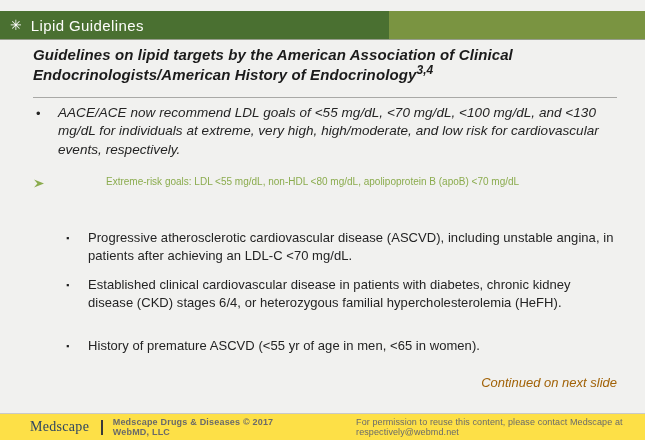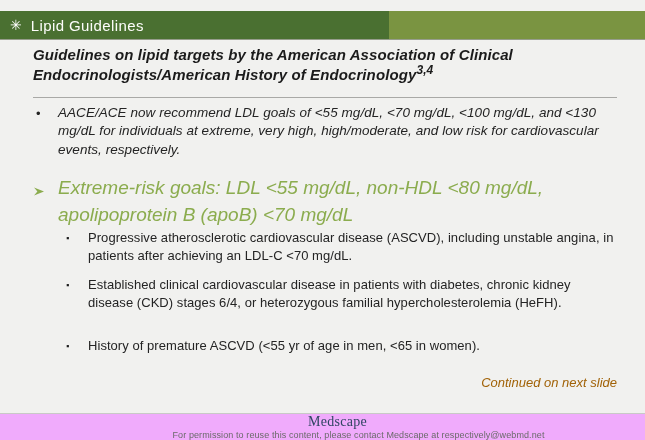--- a/index.html
+++ b/index.html
@@ -44,42 +44,42 @@
   .bullet-row{
     position:absolute;left:36px;top:104px;width:578px;
     display:flex;
     font-size:13.5px;color:#242424;line-height:1.37;letter-spacing:.05px;
   }
   .bullet-marker{width:22px;flex:0 0 22px;font-size:13px;padding-top:1px;color:#242424;}
   .bullet-text{width:556px;font-style:italic;}
   .green-row{
     position:absolute;left:33px;top:175px;width:585px;
     display:flex;
-    font-size:19px;font-style:italic;color:#8bac4e;line-height:1.4;
+    font-size:10px;color:#8bac4e;line-height:1.4;gap:48px;
   }
   .arrow-cell{width:25px;flex:0 0 25px;padding-top:3px;}
   .green-text{width:560px;}
   .sub-bullet{
     position:absolute;display:flex;left:66px;width:560px;
     font-size:13px;color:#242424;line-height:1.38;letter-spacing:.05px;
   }
   .sub-bullet .sq{width:22px;flex:0 0 22px;font-size:9px;padding-top:3px;color:#1a1a1a;}
   .sub-text{width:530px;}
   .sub-1{top:229px;}
   .sub-2{top:276px;}
   .sub-3{top:337px;}
   .continued{
     position:absolute;right:28px;top:375px;
     font-size:13px;font-style:italic;color:#a16207;
   }
   
   .footer{
     position:absolute;left:0;bottom:0;width:645px;height:27px;
-    background:#f0abfc;border-top:1px solid #c9c9c7;
-    display:flex;align-items:center;box-sizing:border-box;flex-direction:column;
+    background:#fde047;border-top:1px solid #c9c9c7;
+    display:flex;align-items:center;box-sizing:border-box;
   }
   .ms-logo{
     margin-left:30px;
     font-family:"Liberation Serif", serif;
     font-size:14px;color:#2f4662;letter-spacing:.3px;
   }
   .footer-sep{
     margin:0 10px 0 12px;width:2px;height:15px;background:#3a3a3a;
   }
   .footer-left{
@@ -136,16 +136,17 @@
   <div class="sub-bullet sub-3">
     <span class="sq">▪</span>
     <span class="sub-text">History of premature ASCVD (&lt;55 yr of age in men, &lt;65 in women).</span>
   </div>
 
   <div class="continued">Continued on next slide</div>
 
   <div class="footer">
     <span class="ms-logo">Medscape</span>
     <span class="footer-sep"></span>
+    <span class="footer-left">Medscape Drugs &amp; Diseases © 2017 WebMD, LLC</span>
     <span class="footer-right">For permission to reuse this content, please contact Medscape at respectively@webmd.net</span>
   </div>
 
 </div>
 
 </body></html>

